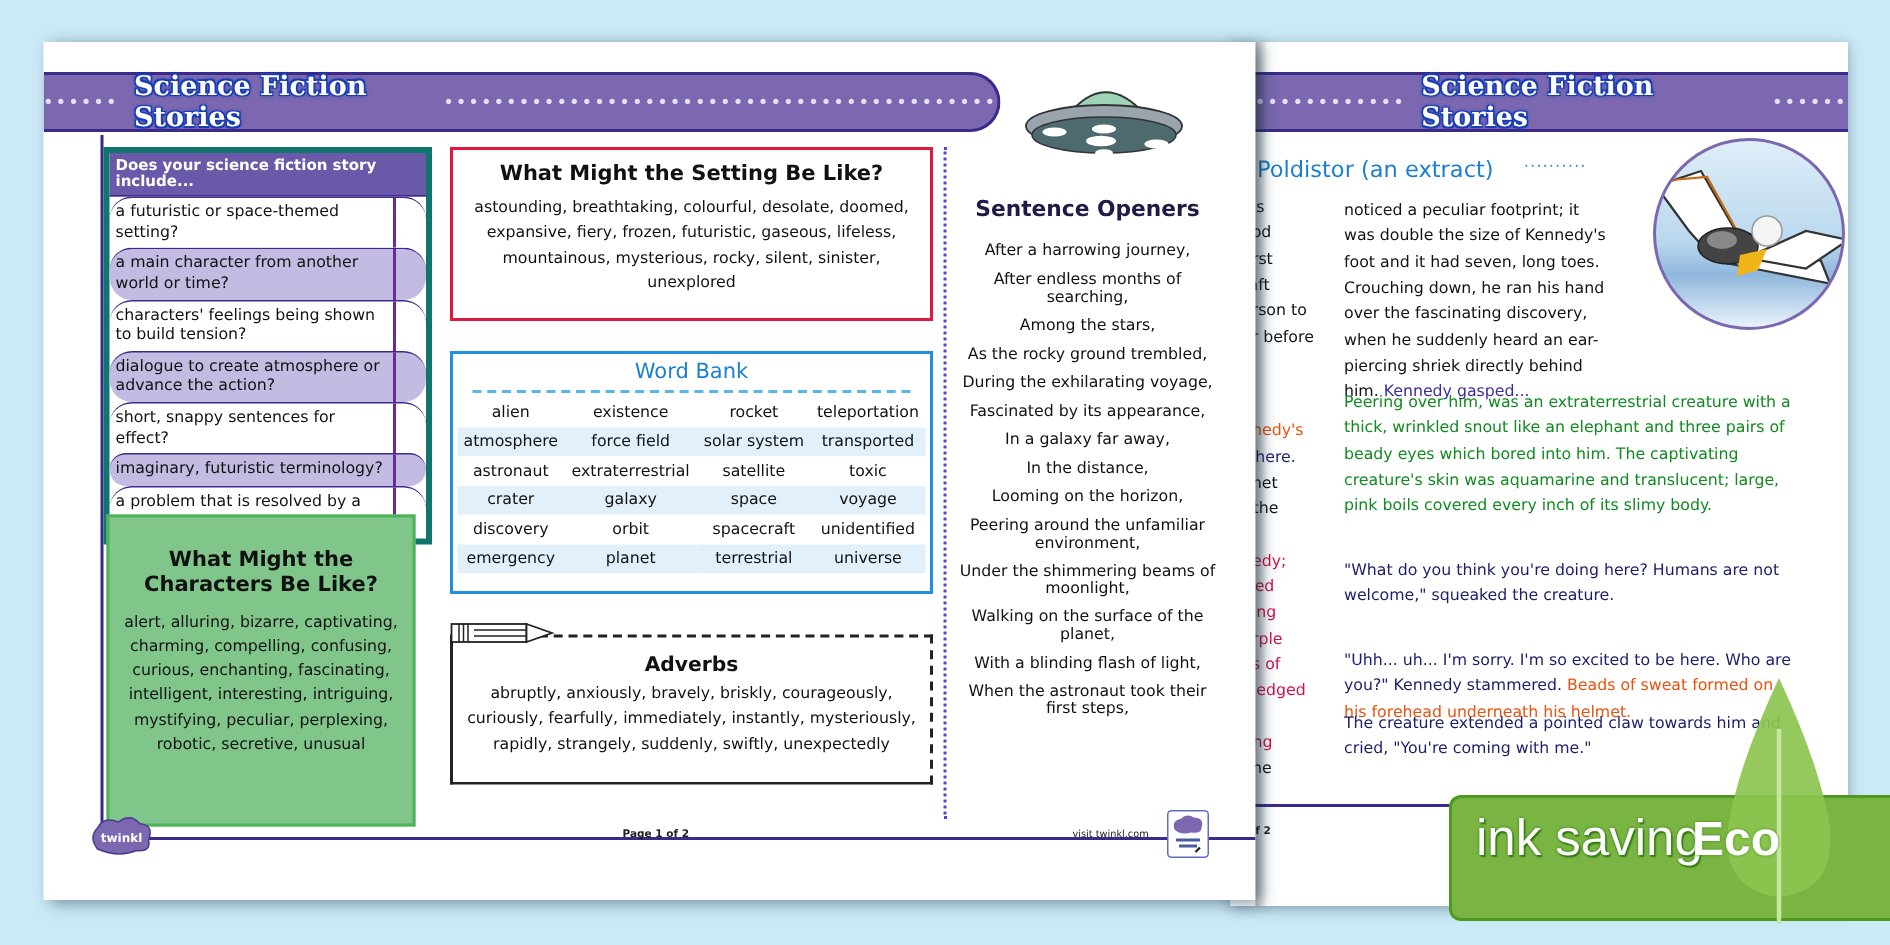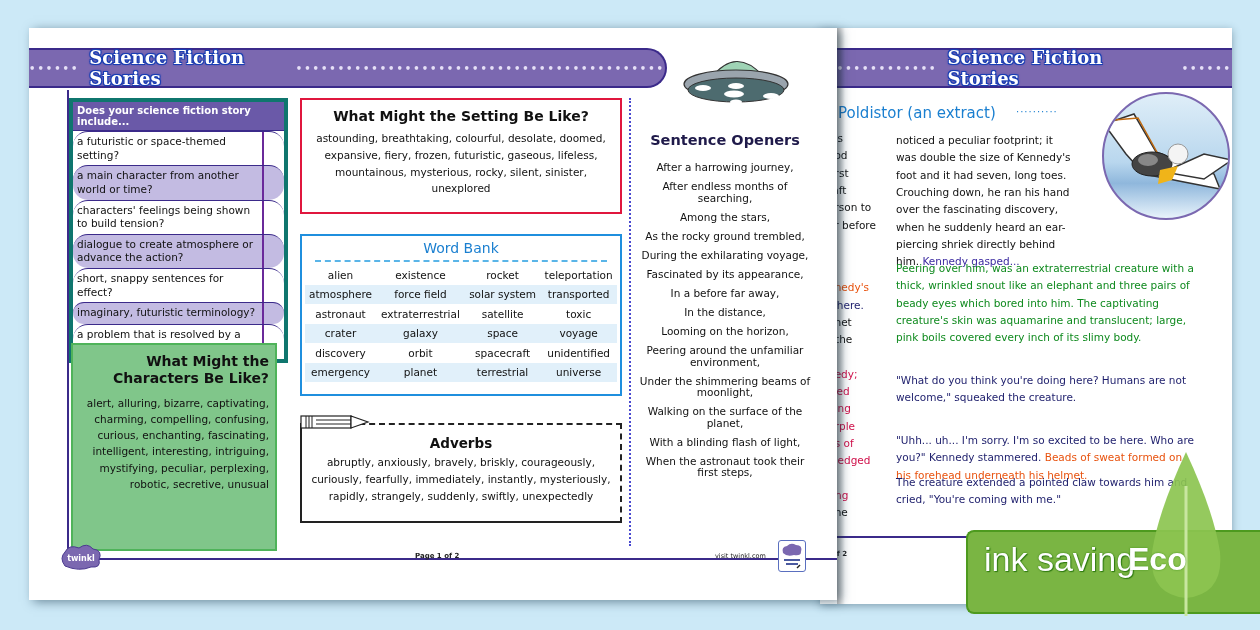--- a/index.html
+++ b/index.html
@@ -22,21 +22,21 @@
 
   
   .checklist { position: absolute; left: 40px; top: 70px; width: 219px; border: 4px solid #0f766e; font-size: 10.5px; color: #111; }
   .checklist .chead { background: #6a59a8; color: #fff; font-weight: bold; padding: 3px 4px; font-size: 10px; border-bottom: 1px solid #3b2a8a; }
   .checklist .crow { display: flex; border-top: 1px solid #3b2a8a; min-height: 22px; border-radius: 15px; }
   .checklist .crow.alt { background: #c3bbe2; }
   .checklist .ctext { flex: 1; padding: 3px 4px; line-height: 1.3; border-right: 2px solid #6a2a9a; }
   .checklist .cbox { width: 20px; }
 
   
-  .charbox { position: absolute; left: 42px; top: 315px; width: 206px; height: 208px; background: #80c68a; border: 2px solid #4fb35a; text-align: right; padding: 8px 6px; }
+  .charbox { position: absolute; left: 42px; top: 315px; width: 206px; height: 208px; background: #80c68a; border: 2px solid #4fb35a; text-align: center; padding: 20px 6px; }
   .charbox h3 { font-size: 14px; line-height: 1.2; color: #111; margin-bottom: 8px; }
   .charbox p { font-size: 10.5px; line-height: 1.55; color: #111; }
 
   
   .setting { position: absolute; left: 271px; top: 70px; width: 322px; height: 116px; border: 2px solid #e0173e; text-align: center; padding: 8px 10px; }
   .setting h3 { font-size: 14px; color: #111; margin-bottom: 6px; }
   .setting p { font-size: 10.5px; line-height: 1.6; color: #111; }
 
   
   .wordbank { position: absolute; left: 271px; top: 206px; width: 322px; height: 162px; border: 2px solid #1f8fde; padding: 4px 3px; }
@@ -270,21 +270,21 @@
   <div class="dotsep"></div>
 
   <div class="openers">
     <h3>Sentence Openers</h3>
     <div class="op">After a harrowing journey,</div>
     <div class="op">After endless months of searching,</div>
     <div class="op">Among the stars,</div>
     <div class="op">As the rocky ground trembled,</div>
     <div class="op">During the exhilarating voyage,</div>
     <div class="op">Fascinated by its appearance,</div>
-    <div class="op">In a before far away,</div>
+    <div class="op">In a galaxy far away,</div>
     <div class="op">In the distance,</div>
     <div class="op">Looming on the horizon,</div>
     <div class="op">Peering around the unfamiliar environment,</div>
     <div class="op">Under the shimmering beams of moonlight,</div>
     <div class="op">Walking on the surface of the planet,</div>
     <div class="op">With a blinding flash of light,</div>
     <div class="op">When the astronaut took their first steps,</div>
   </div>
 
   <div class="bottomline"></div>

